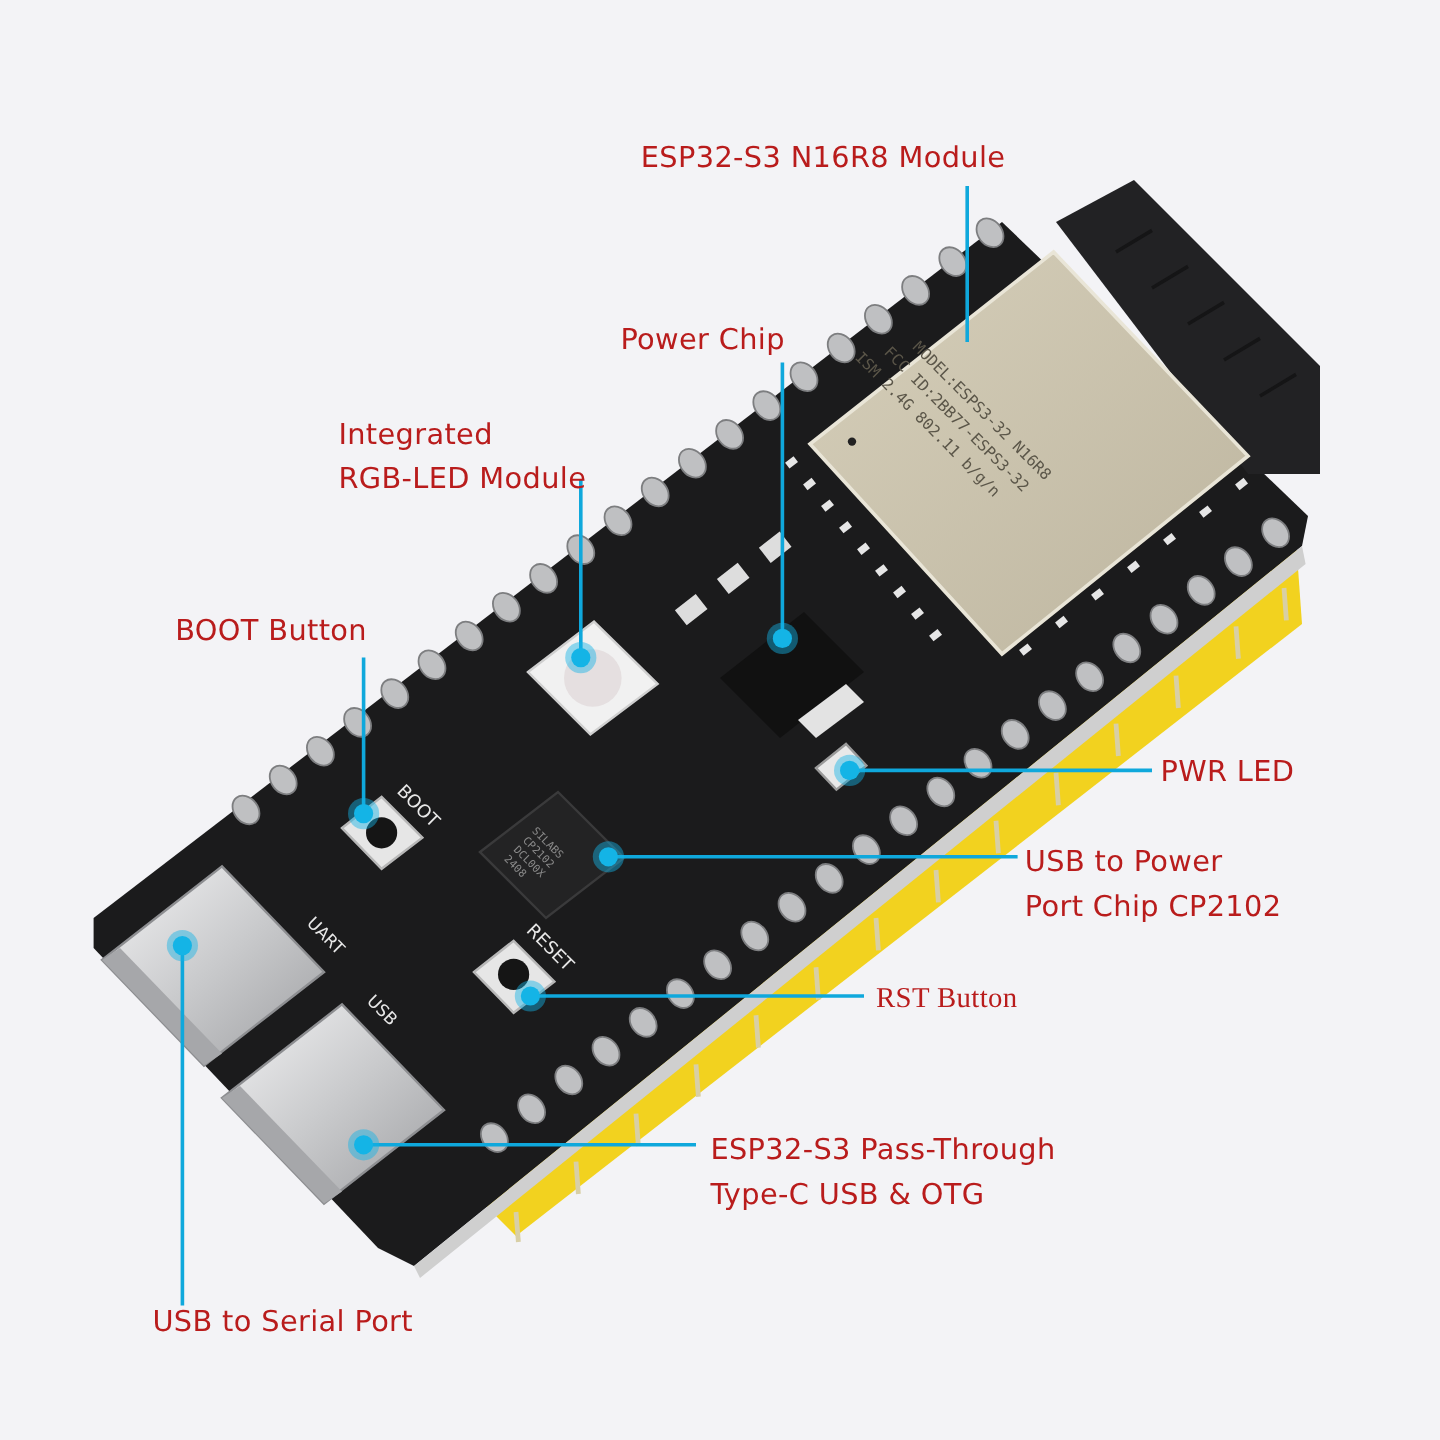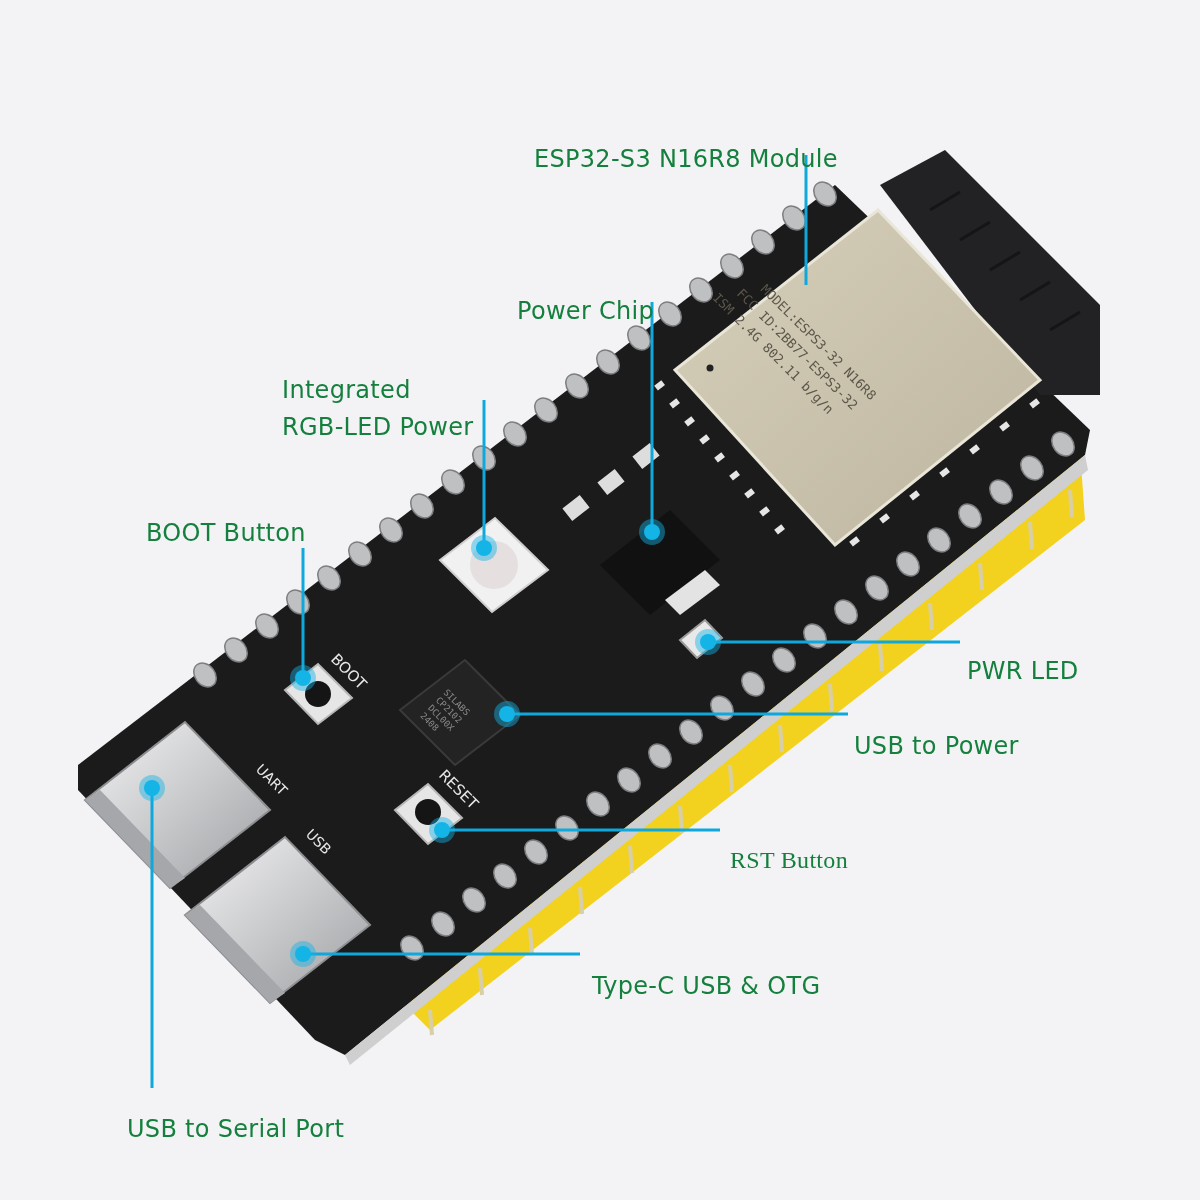--- a/index.html
+++ b/index.html
@@ -7,25 +7,24 @@
     width: 1200px; height: 1200px; overflow: hidden;
     background: #f3f3f6;
     font-family: "DejaVu Sans", "Liberation Sans", sans-serif;
     position: relative;
   }
   #stage { position: absolute; left: 0; top: 0; width: 1200px; height: 1200px; }
   .label {
     position: absolute;
     font-family: "DejaVu Sans", "Liberation Sans", sans-serif;
     font-size: 24px;
-    color: #15803d;
+    color: #b91c1c;
     line-height: 37px;
     white-space: nowrap;
     letter-spacing: 0.3px;
-    margin-top: 28px;
   }
   .label .line { display: block; }
 </style>
 </head>
 <body>
 
 <svg id="stage" viewBox="0 0 1200 1200" xmlns="http://www.w3.org/2000/svg">
   <defs>
     <linearGradient id="metal" x1="0" y1="0" x2="1" y2="1">
       <stop offset="0" stop-color="#f4f4f5"></stop>
@@ -234,32 +233,34 @@
 </svg>
 
 <div class="label" style="left:534px; top:113px;">
   <span class="line">ESP32-S3 N16R8 Module</span>
 </div>
 <div class="label" style="left:517px; top:265px;text-align:center;">
   <span class="line">Power Chip</span>
 </div>
 <div class="label" style="left:282px; top:344px;">
   <span class="line">Integrated</span>
-  <span class="line">RGB-LED Power</span>
-</div>
-<div class="label" style="left:146px; top:487px;">
+  <span class="line">RGB-LED Module</span>
+</div>
+<div class="label" style="left:146px; top:507px;">
   <span class="line">BOOT Button</span>
 </div>
 <div class="label" style="left:967px; top:625px;">
   <span class="line">PWR LED</span>
 </div>
 <div class="label" style="left:854px; top:700px;">
   <span class="line">USB to Power</span>
+  <span class="line">Port Chip CP2102</span>
 </div>
 <div class="label" style="left:730px; top:814px;font-family:Liberation Serif, serif;">
   <span class="line">RST Button</span>
 </div>
 <div class="label" style="left:592px; top:940px;">
+  <span class="line">ESP32-S3 Pass-Through</span>
   <span class="line">Type-C USB &amp; OTG</span>
 </div>
 <div class="label" style="left:127px; top:1083px;">
   <span class="line">USB to Serial Port</span>
 </div>
 
 </body></html>

